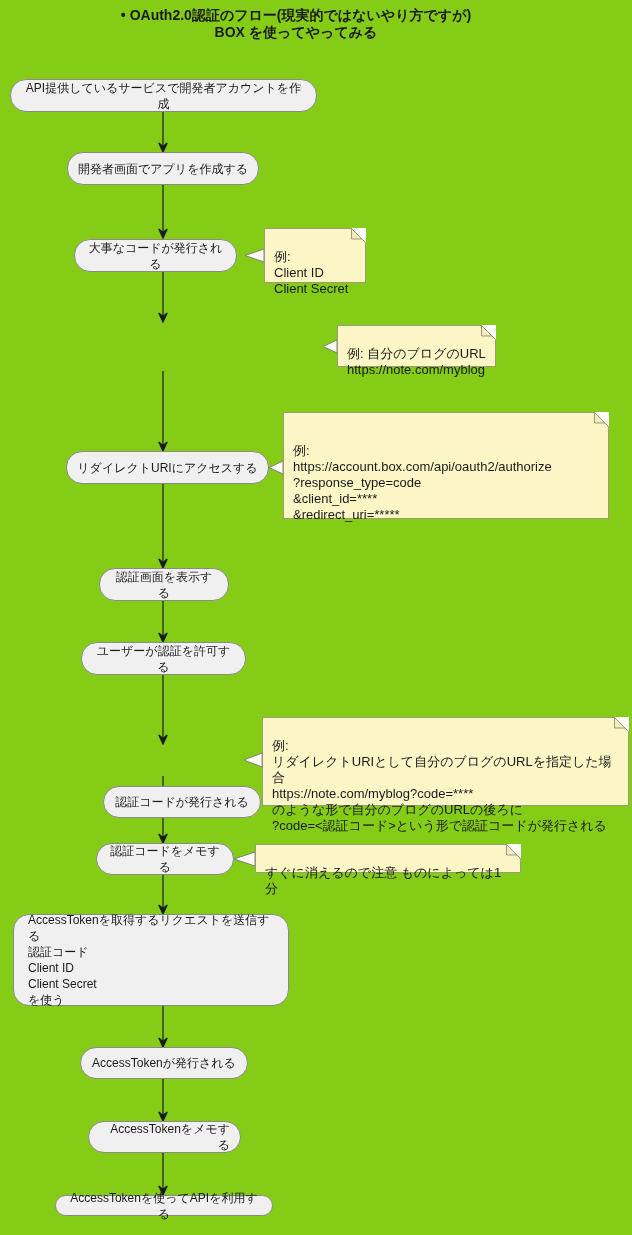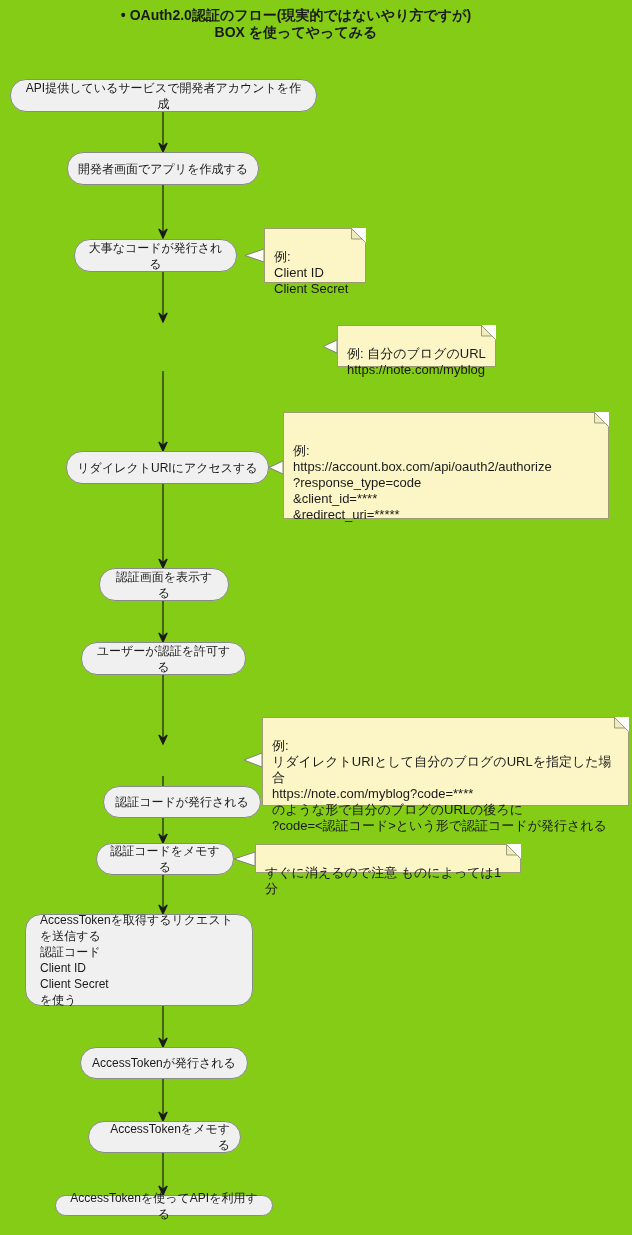--- a/index.html
+++ b/index.html
@@ -34,21 +34,21 @@
   
   .b1  { left:10px;  top:79px;   width:307px; height:33px; }
   .b2  { left:67px;  top:152px;  width:192px; height:33px; }
   .b3  { left:74px;  top:239px;  width:163px; height:33px; }
   .b4  { left:8px;   top:322px;  width:315px; height:49px; }
   .b5  { left:66px;  top:451px;  width:203px; height:33px; }
   .b6  { left:99px;  top:568px;  width:130px; height:33px; }
   .b7  { left:81px;  top:642px;  width:165px; height:33px; }
   .b8  { left:103px;  top:744px;  width:158px; height:32px;margin-top:42px; }
   .b9  { left:96px;  top:843px;  width:138px; height:32px; }
-  .b10 { left:25px;  top:914px;  width:228px; height:92px; }
+  .b10 { left:13px;  top:914px;  width:276px; height:92px; }
   .b11 { left:80px;  top:1047px; width:168px; height:32px; }
   .b12 { left:88px;  top:1121px; width:153px; height:32px;text-align:right; }
   .b13 { left:55px;  top:1195px; width:218px; height:21px; }
   
   .note1 { left:264px; top:228px; width:102px; height:55px; }
   .note2 { left:337px; top:325px; width:159px; height:42px; }
   .note3 { left:283px; top:412px; width:326px; height:107px; padding-top:14px; }
   .note4 { left:262px; top:717px; width:367px; height:89px; }
   .note5 { left:255px; top:844px; width:266px; height:29px; }
 </style>

